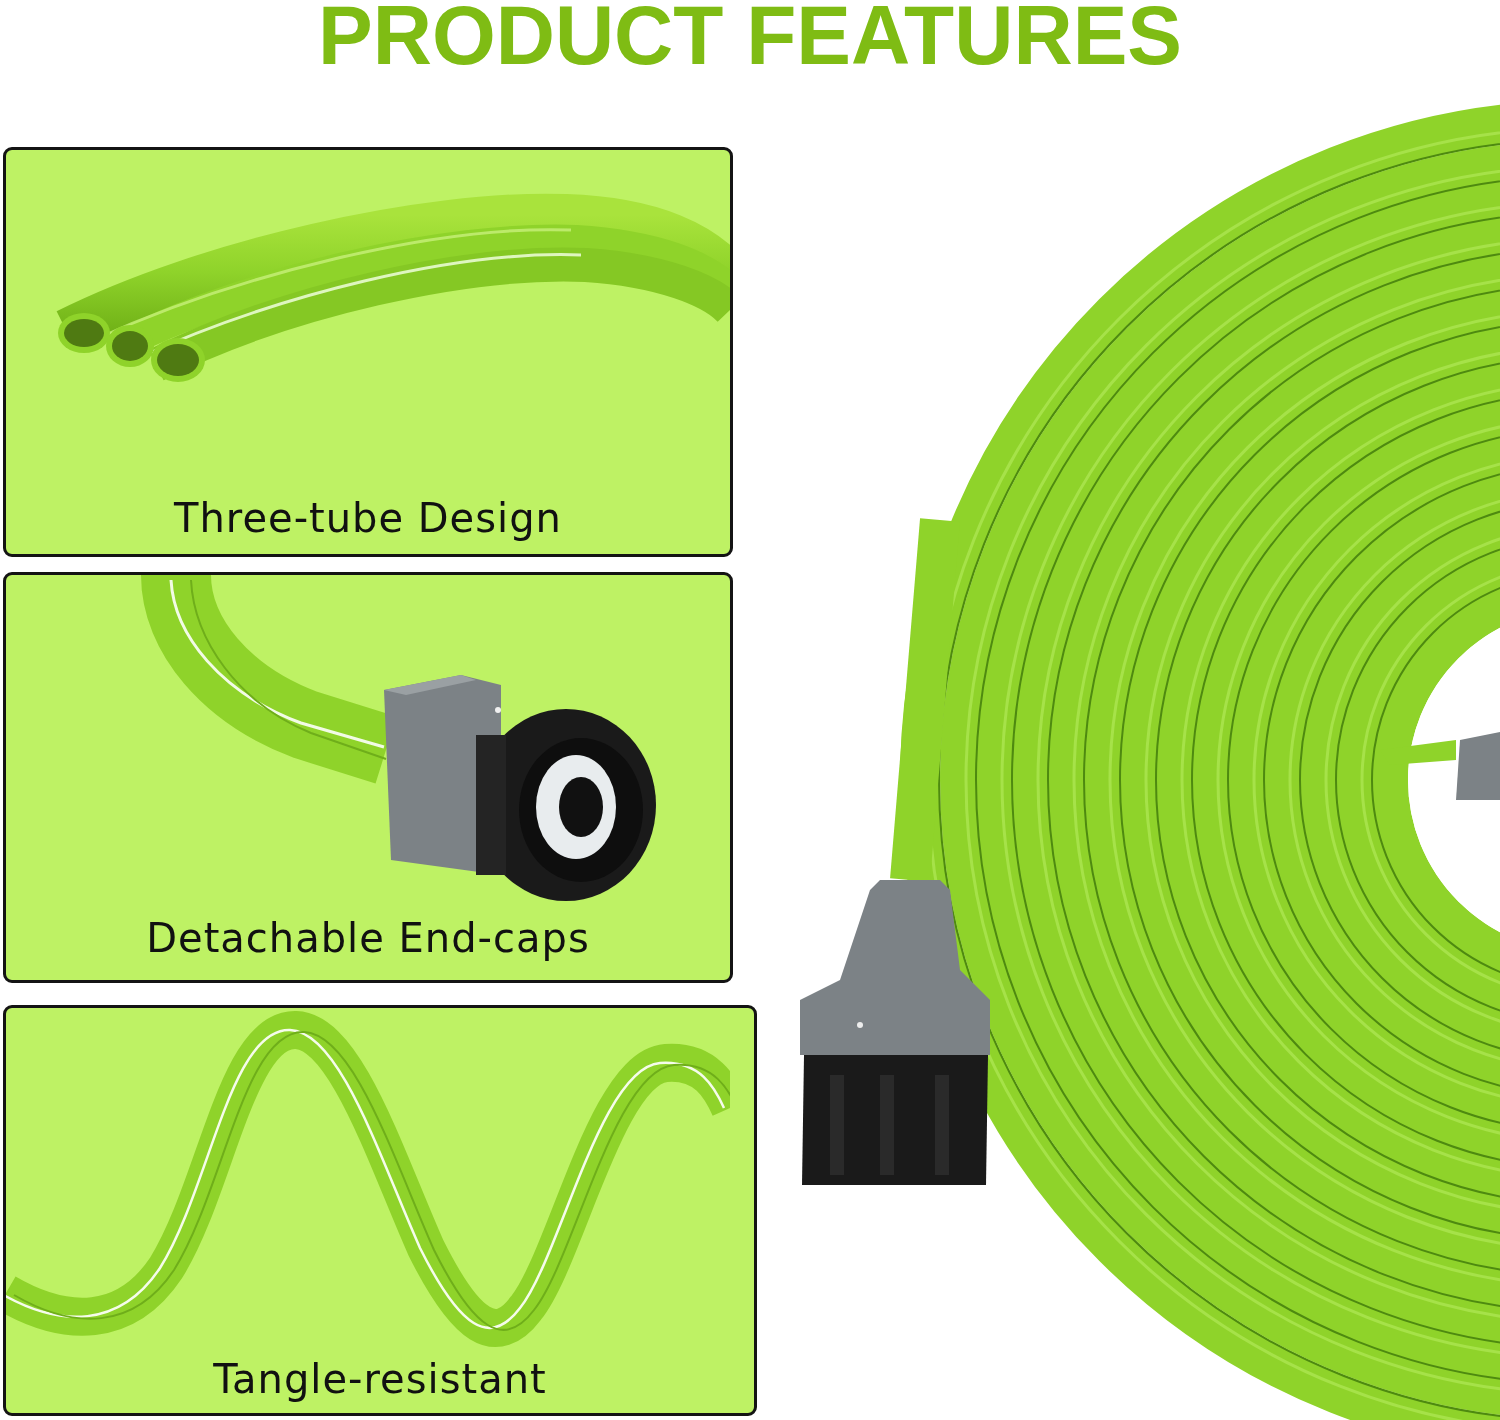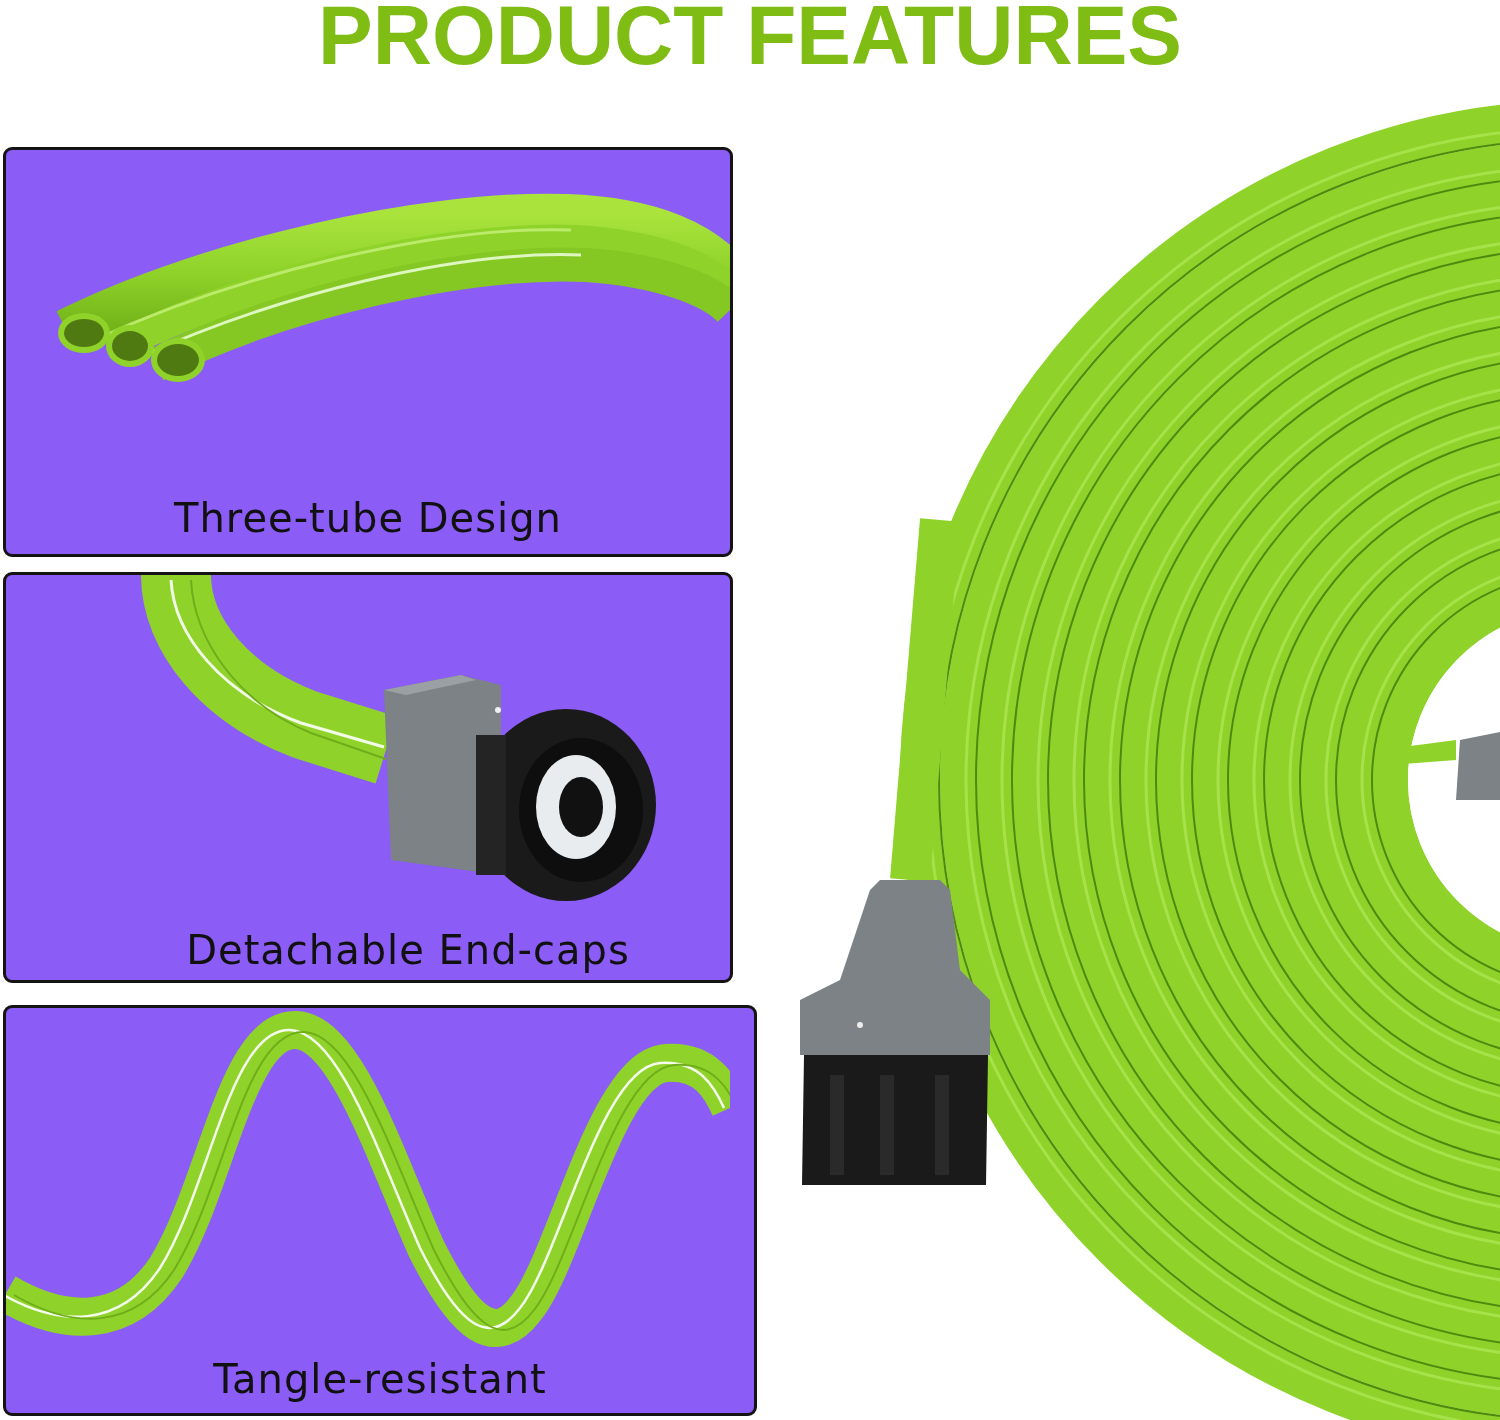--- a/index.html
+++ b/index.html
@@ -6,21 +6,21 @@
   body { width: 1500px; height: 1420px; position: relative; overflow: hidden;
          font-family: "DejaVu Sans", sans-serif; }
   .title {
     position: absolute; left: 0; top: -6px; width: 1500px; text-align: center;
     font-family: "Liberation Sans", sans-serif; font-weight: 700;
     font-size: 82px; letter-spacing: 0px; line-height: 82px;
     transform: scaleY(1.02);
   }
   .panel {
     position: absolute; left: 3px; width: 724px; border: 3px solid #141414;
-    border-radius: 9px; background: #8b5cf6; overflow: hidden; box-sizing: content-box;
+    border-radius: 9px; background: #bef264; overflow: hidden; box-sizing: content-box;
   }
   .panel svg { position: absolute; left: 0; top: 0; }
   .caption {
     position: absolute; left: 0; width: 100%; text-align: center;
     font-family: "DejaVu Sans", sans-serif; font-size: 40px; color: #111111;
     letter-spacing: 1px;
   }
   .coil { position: absolute; left: 740px; top: 100px; }
 </style>
 </head>
@@ -66,21 +66,21 @@
     <path d="M378 115 L 455 100 L 495 110 L 495 300 L 385 285 Z" fill="#7C8286"></path>
     <path d="M378 115 L 455 100 L 470 105 L 400 120 Z" fill="#9AA0A3"></path>
     <circle cx="492" cy="135" r="3" fill="#F0F0F0"></circle>
 
     <ellipse cx="560" cy="230" rx="90" ry="96" fill="#1A1A1A"></ellipse>
     <ellipse cx="575" cy="235" rx="62" ry="72" fill="#0E0E0E"></ellipse>
     <ellipse cx="570" cy="232" rx="40" ry="52" fill="#E8ECEE"></ellipse>
     <ellipse cx="575" cy="232" rx="22" ry="30" fill="#111"></ellipse>
     <rect x="470" y="160" width="30" height="140" fill="#242424"></rect>
   </svg>
-  <div class="caption" style="top:352px;margin-left:40px;">Detachable End-caps</div>
+  <div class="caption" style="top:340px;">Detachable End-caps</div>
 </div>
 
 <div class="panel" style="top:1005px; height:405px;padding-left:24px;">
   <svg width="724" height="405" viewBox="0 0 724 405">
     <path d="M0 285 C 60 320, 120 320, 160 260 C 210 180, 230 20, 290 22 C 340 24, 380 150, 420 240 C 460 320, 490 340, 520 300 C 560 250, 600 60, 660 55 C 700 52, 715 80, 724 100" fill="none" stroke="#8FD32A" stroke-width="38"></path>
     <path d="M0 285 C 60 320, 120 320, 160 260 C 210 180, 230 20, 290 22 C 340 24, 380 150, 420 240 C 460 320, 490 340, 520 300 C 560 250, 600 60, 660 55 C 700 52, 715 80, 724 100" fill="none" stroke="#F5FCEB" stroke-width="2.5" transform="translate(-6,0)"></path>
     <path d="M0 285 C 60 320, 120 320, 160 260 C 210 180, 230 20, 290 22 C 340 24, 380 150, 420 240 C 460 320, 490 340, 520 300 C 560 250, 600 60, 660 55 C 700 52, 715 80, 724 100" fill="none" stroke="#6FAE1A" stroke-width="2" transform="translate(8,2)"></path>
   </svg>
   <div class="caption" style="top:348px;">Tangle-resistant</div>
 </div>

